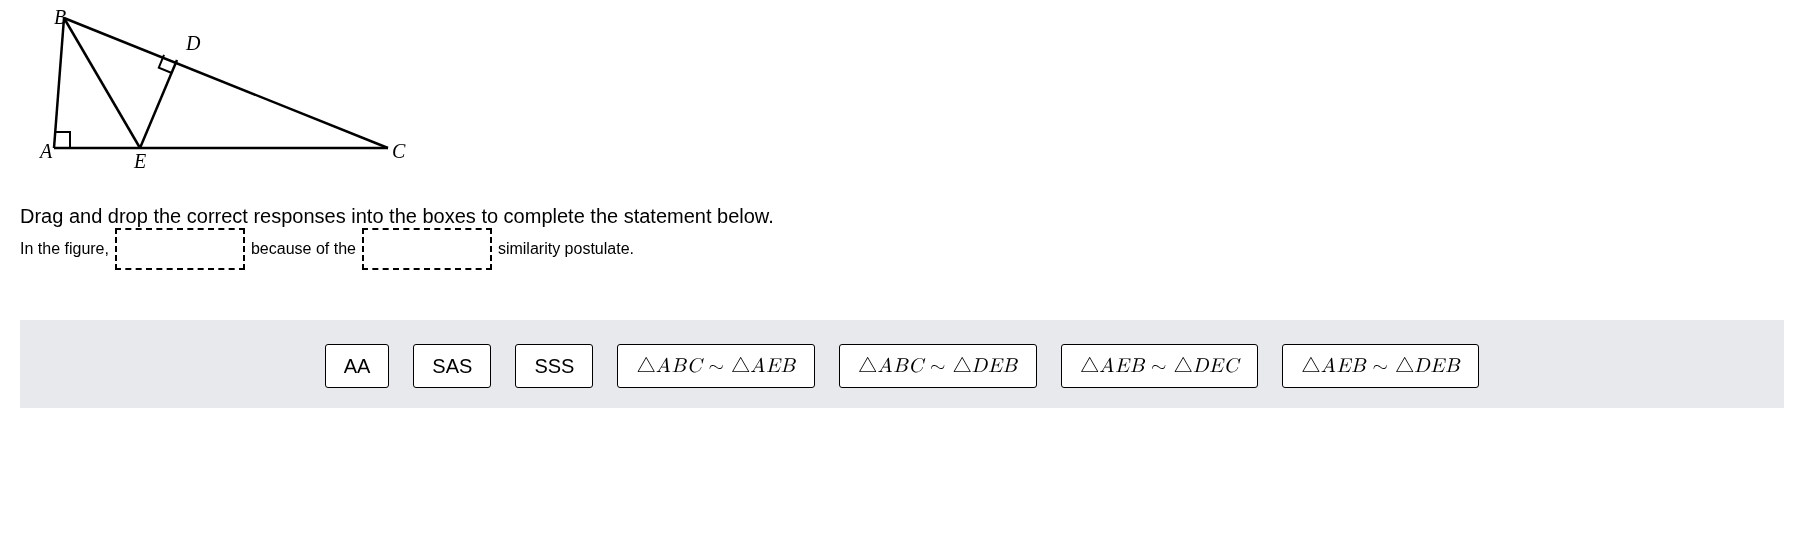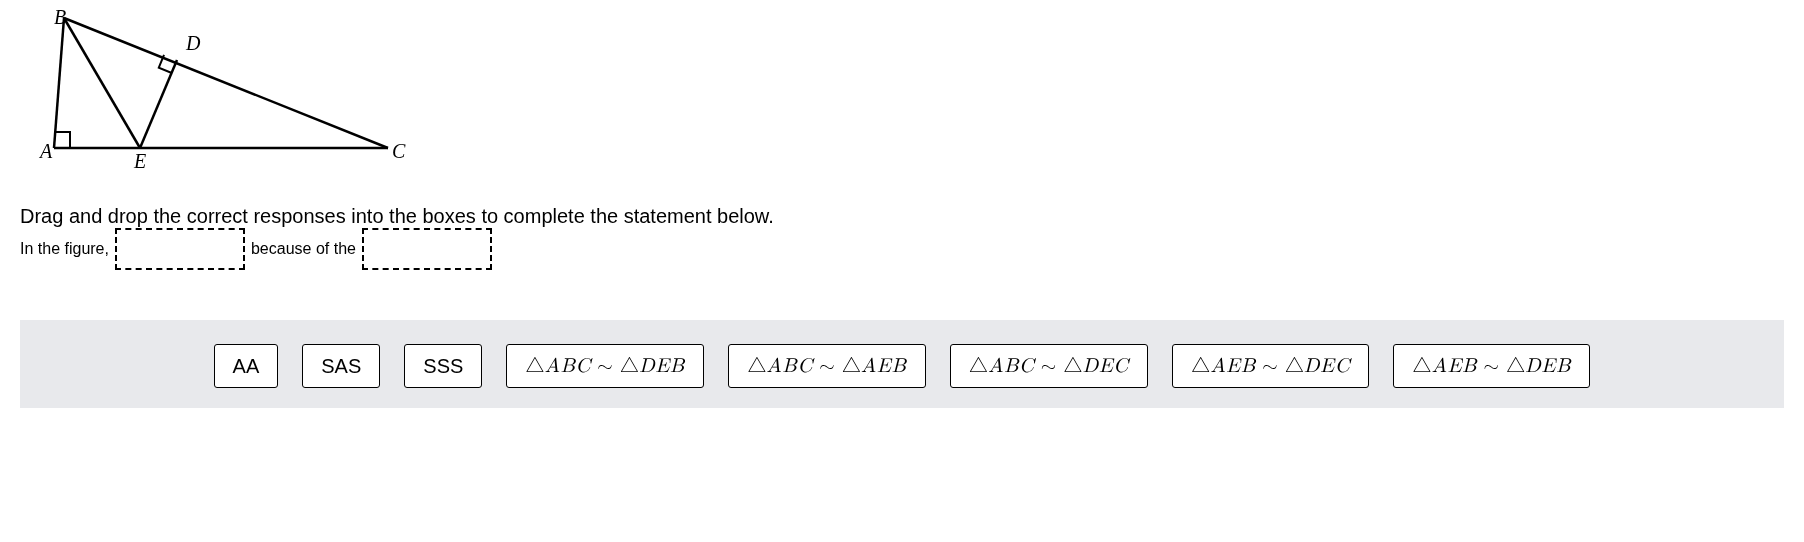--- a/index.html
+++ b/index.html
@@ -99,41 +99,39 @@
   </svg>
 </div>
 
 <p class="instruction">Drag and drop the correct responses into the boxes to complete the statement below.</p>
 
 <div class="sentence-row">
   <span>In the figure, </span>
   <span class="drop-zone"></span>
   <span> because of the </span>
   <span class="drop-zone"></span>
+  <span> similarity postulate.</span>
 </div>
 
 <div class="tiles-area">
   <div class="tile-row">
     <div class="tile">
         <span>AA</span>
       </div>
     <div class="tile">
         <span>SAS</span>
       </div>
     <div class="tile">
         <span>SSS</span>
       </div>
     <div class="tile">
-      <span class="math"><span class="tri">△</span><span>ABC</span><span class="sim">∼</span><span class="tri">△</span><span>DEB</span></span>
-    </div>
-    <div class="tile">
       <span class="math"><span class="tri">△</span><span>ABC</span><span class="sim">∼</span><span class="tri">△</span><span>AEB</span></span>
     </div>
     <div class="tile">
-      <span class="math"><span class="tri">△</span><span>ABC</span><span class="sim">∼</span><span class="tri">△</span><span>DEC</span></span>
+      <span class="math"><span class="tri">△</span><span>ABC</span><span class="sim">∼</span><span class="tri">△</span><span>DEB</span></span>
     </div>
     <div class="tile">
       <span class="math"><span class="tri">△</span><span>AEB</span><span class="sim">∼</span><span class="tri">△</span><span>DEC</span></span>
     </div>
     <div class="tile">
       <span class="math"><span class="tri">△</span><span>AEB</span><span class="sim">∼</span><span class="tri">△</span><span>DEB</span></span>
     </div>
   </div>
 </div>
 

